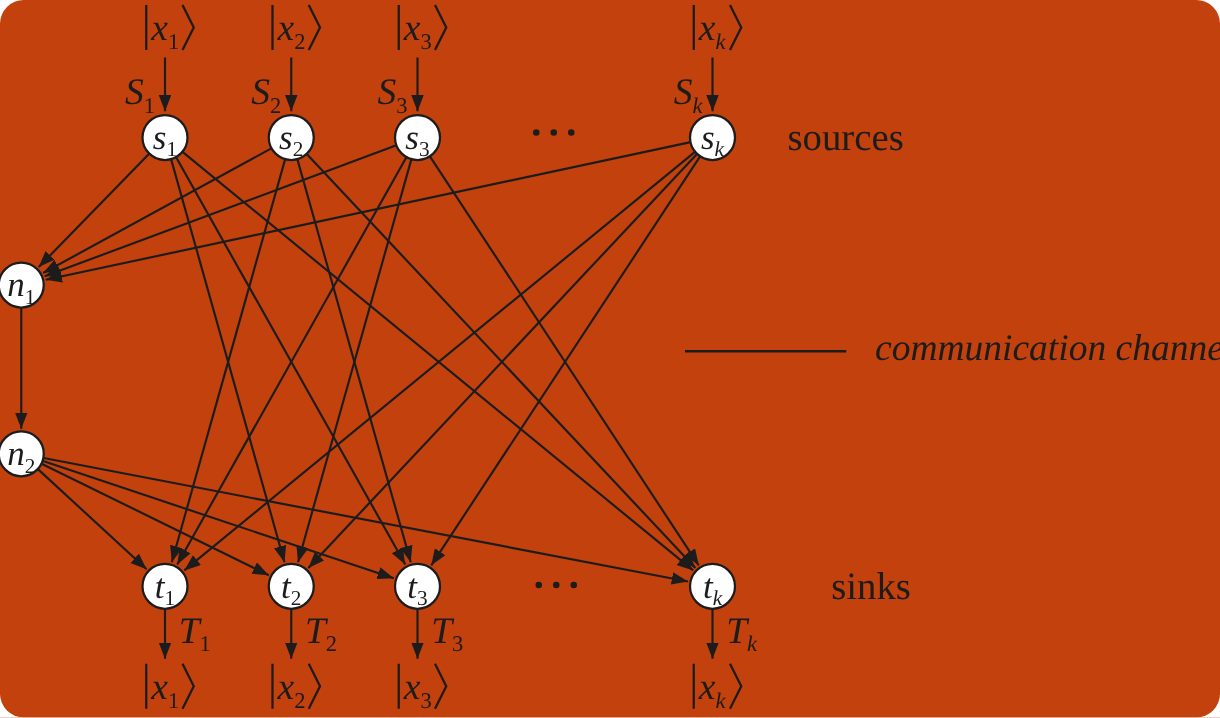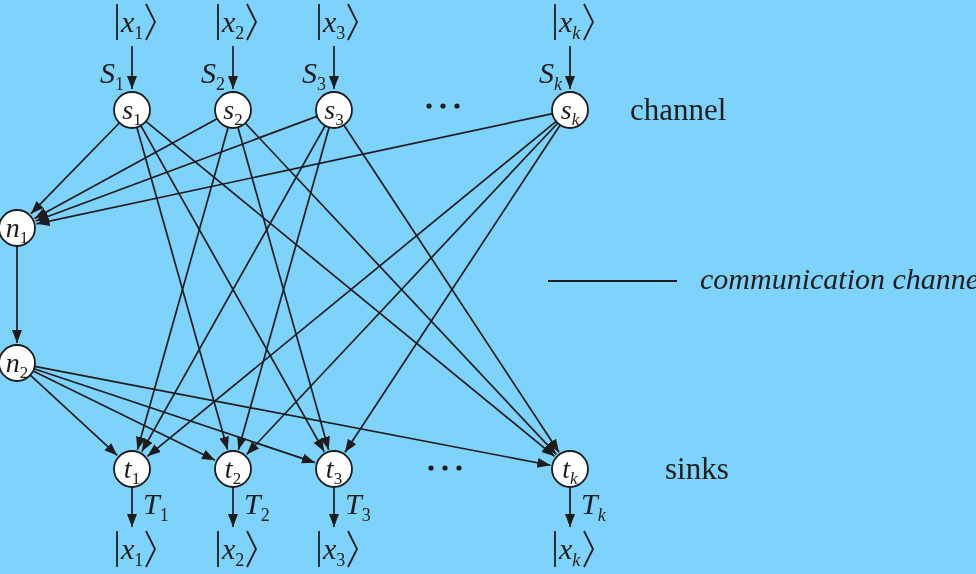--- a/index.html
+++ b/index.html
@@ -1,19 +1,20 @@
 <!DOCTYPE html>
 <html><head>
 <meta charset="utf-8">
 <style>
   html, body { margin: 0; padding: 0; background: #ffffff; }
   #stage {
     position: relative; width: 976px; height: 574px;
-    background: #7dd3fc; overflow: hidden;
+    background: #c2410c; overflow: hidden;
     font-family: "Liberation Serif", "DejaVu Serif", serif;
+    border-radius: 19px;
   }
   #net-svg { position: absolute; left: 0; top: 0; }
   .side-label {
     position: absolute; color: #1c1c1c;
     font-size: 31px; line-height: 1.1; white-space: nowrap;
   }
   #channel-label { font-style: italic; font-size: 30px; }
   #legend-line {
     position: absolute; left: 548px; top: 280px; width: 129px; height: 0;
     border-top: 2px solid #1c1c1c;
@@ -154,17 +155,17 @@
         <circle cx="429" cy="106" r="2.6" fill="#1c1c1c"></circle>
         <circle cx="443" cy="106" r="2.6" fill="#1c1c1c"></circle>
         <circle cx="457" cy="106" r="2.6" fill="#1c1c1c"></circle>
       </g>
       <g>
         <circle cx="431" cy="468" r="2.6" fill="#1c1c1c"></circle>
         <circle cx="445" cy="468" r="2.6" fill="#1c1c1c"></circle>
         <circle cx="459" cy="468" r="2.6" fill="#1c1c1c"></circle>
       </g>
     </svg>
-  <div class="side-label" id="sources-label" style="left:630px; top:93px;">channel</div>
+  <div class="side-label" id="sources-label" style="left:630px; top:93px;">sources</div>
   <div id="legend-line"></div>
   <div class="side-label" id="channel-label" style="left:700px; top:262px;">communication channel</div>
   <div class="side-label" id="sinks-label" style="left:644px; top:452px;margin-left:21px;">sinks</div>
 </div>
 
 </body></html>

